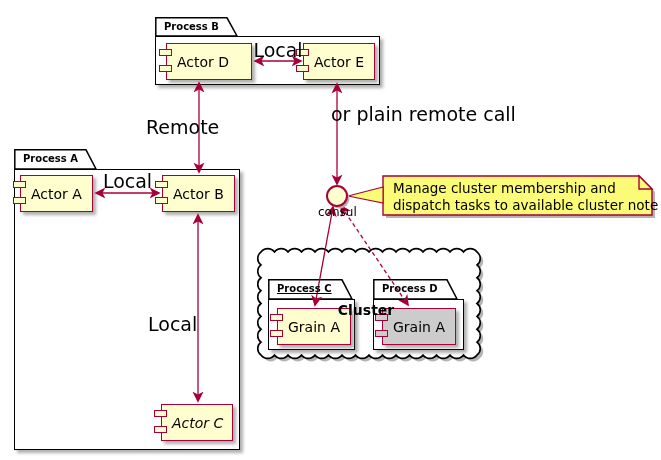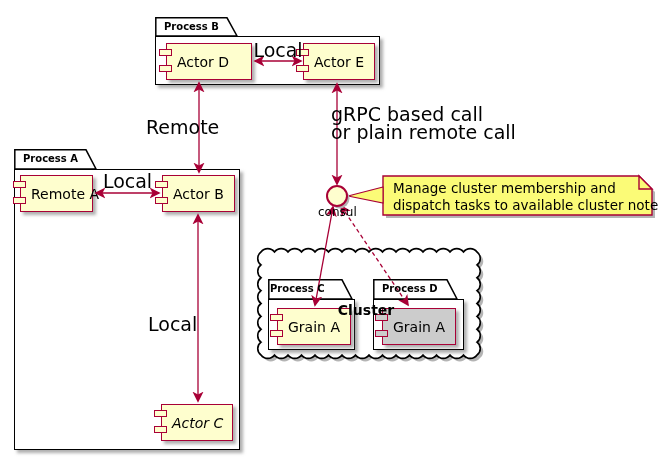--- a/index.html
+++ b/index.html
@@ -65,40 +65,40 @@
     <path class="tab-path" d="M 373.8,299 L 373.8,279.8 L 447,279.8 L 457,299 Z"></path>
   </svg>
 
   <div class="pkg-body" style="left:14px;top:169px;width:226px;height:281px;"></div>
   <div class="pkg-body" style="left:155px;top:36px;width:225px;height:49px;"></div>
   <div class="pkg-body" style="left:268px;top:299px;width:87px;height:51px;"></div>
   <div class="pkg-body" style="left:373px;top:299px;width:91px;height:51px;"></div>
 
   <div class="pkg-title" style="left:23px;top:150px;">Process A</div>
   <div class="pkg-title" style="left:164px;top:18px;">Process B</div>
-  <div class="pkg-title" style="left:270px;top:280px;">Process C</div>
+  <div class="pkg-title" style="left:277px;top:280px;text-decoration:underline;">Process C</div>
   <div class="pkg-title" style="left:382px;top:280px;">Process D</div>
 
   <div class="cluster-label">Cluster</div>
   <div class="consul-label">consul</div>
 
   <div class="component" style="left:166px;top:43px;width:86px;height:37px;">
     <span class="port port-top"></span>
     <span class="port port-bottom"></span>
     <span>Actor D</span>
   </div>
   <div class="component" style="left:303px;top:43px;width:72px;height:37px;">
     <span class="port port-top"></span>
     <span class="port port-bottom"></span>
     <span>Actor E</span>
   </div>
   <div class="component" style="left:20px;top:175px;width:73px;height:37px;">
     <span class="port port-top"></span>
     <span class="port port-bottom"></span>
-    <span>Remote A</span>
+    <span>Actor A</span>
   </div>
   <div class="component" style="left:162px;top:175px;width:73px;height:37px;">
     <span class="port port-top"></span>
     <span class="port port-bottom"></span>
     <span>Actor B</span>
   </div>
   <div class="component" style="left:161px;top:404px;width:72px;height:37px;font-style:italic;">
     <span class="port port-top"></span>
     <span class="port port-bottom"></span>
     <span>Actor C</span>
@@ -136,21 +136,20 @@
 
     <circle class="shadow-shape" cx="339.5" cy="198.5" r="10"></circle>
     <circle class="iface-circle" cx="337" cy="196" r="10"></circle>
   </svg>
 
   <div class="edge-label ta-c" style="left:248px;top:42px;width:60px;">Local</div>
   <div class="edge-label ta-r" style="left:146px;top:119px;width:50px;">Remote</div>
   <div class="edge-label ta-c" style="left:100px;top:173px;width:55px;">Local</div>
   <div class="edge-label ta-r" style="left:148px;top:316px;width:42px;">Local</div>
   <div class="edge-label ta-c" style="left:331px;top:105px;width:132px;line-height:18px;">
-    <div>gRPC based call</div>
     <div>or plain remote call</div>
   </div>
 
   <div class="note-text">
     <div>Manage cluster membership and</div>
     <div>dispatch tasks to available cluster note</div>
   </div>
 
 </div>
 

